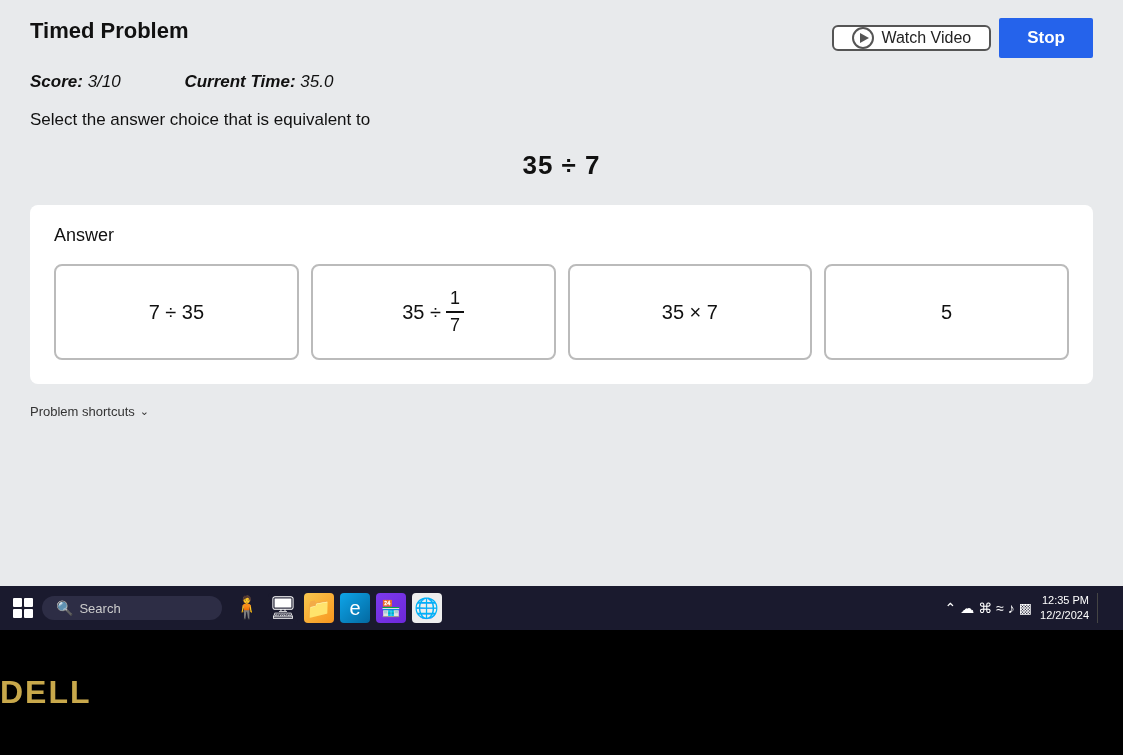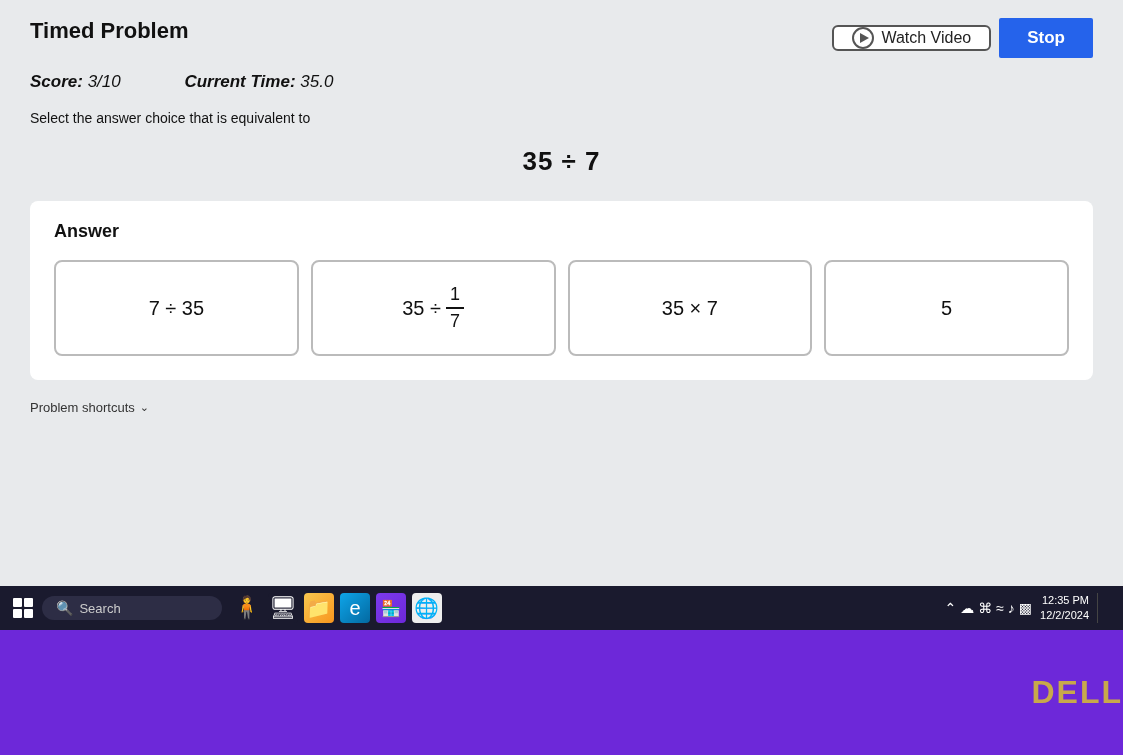--- a/index.html
+++ b/index.html
@@ -100,21 +100,21 @@
     .score-row .label {
       font-weight: bold;
     }
 
     .score-row .score-time-sep {
       margin: 0 20px;
     }
 
     
     .question-instruction {
-      font-size: 14px;
+      font-size: 17px;
       color: #111;
       margin-bottom: 20px;
     }
 
     
     .math-problem {
       text-align: center;
       font-size: 26px;
       font-weight: 700;
       color: #111;
@@ -125,21 +125,21 @@
     
     .answer-section {
       background: white;
       border-radius: 8px;
       padding: 20px 24px 24px 24px;
       margin-bottom: 16px;
     }
 
     .answer-label {
       font-size: 18px;
-      font-weight: bold;
+      font-weight: normal;
       color: #111;
       margin-bottom: 18px;
     }
 
     .answer-choices {
       display: grid;
       grid-template-columns: 1fr 1fr 1fr 1fr;
       gap: 12px;
     }
 
@@ -314,24 +314,24 @@
       cursor: pointer;
     }
 
     
     .laptop-body {
       position: absolute;
       bottom: 0;
       left: 0;
       width: 100%;
       height: 125px;
-      background: #6d28d9;
-      display: flex;
-      align-items: center;
-      justify-content: flex-end;
+      background: #000000;
+      display: flex;
+      align-items: center;
+      justify-content: flex-start;
     }
 
     .dell-logo {
       color: #c8a84b;
       font-size: 32px;
       font-weight: bold;
       font-style: italic;
       letter-spacing: 2px;
     }
 

